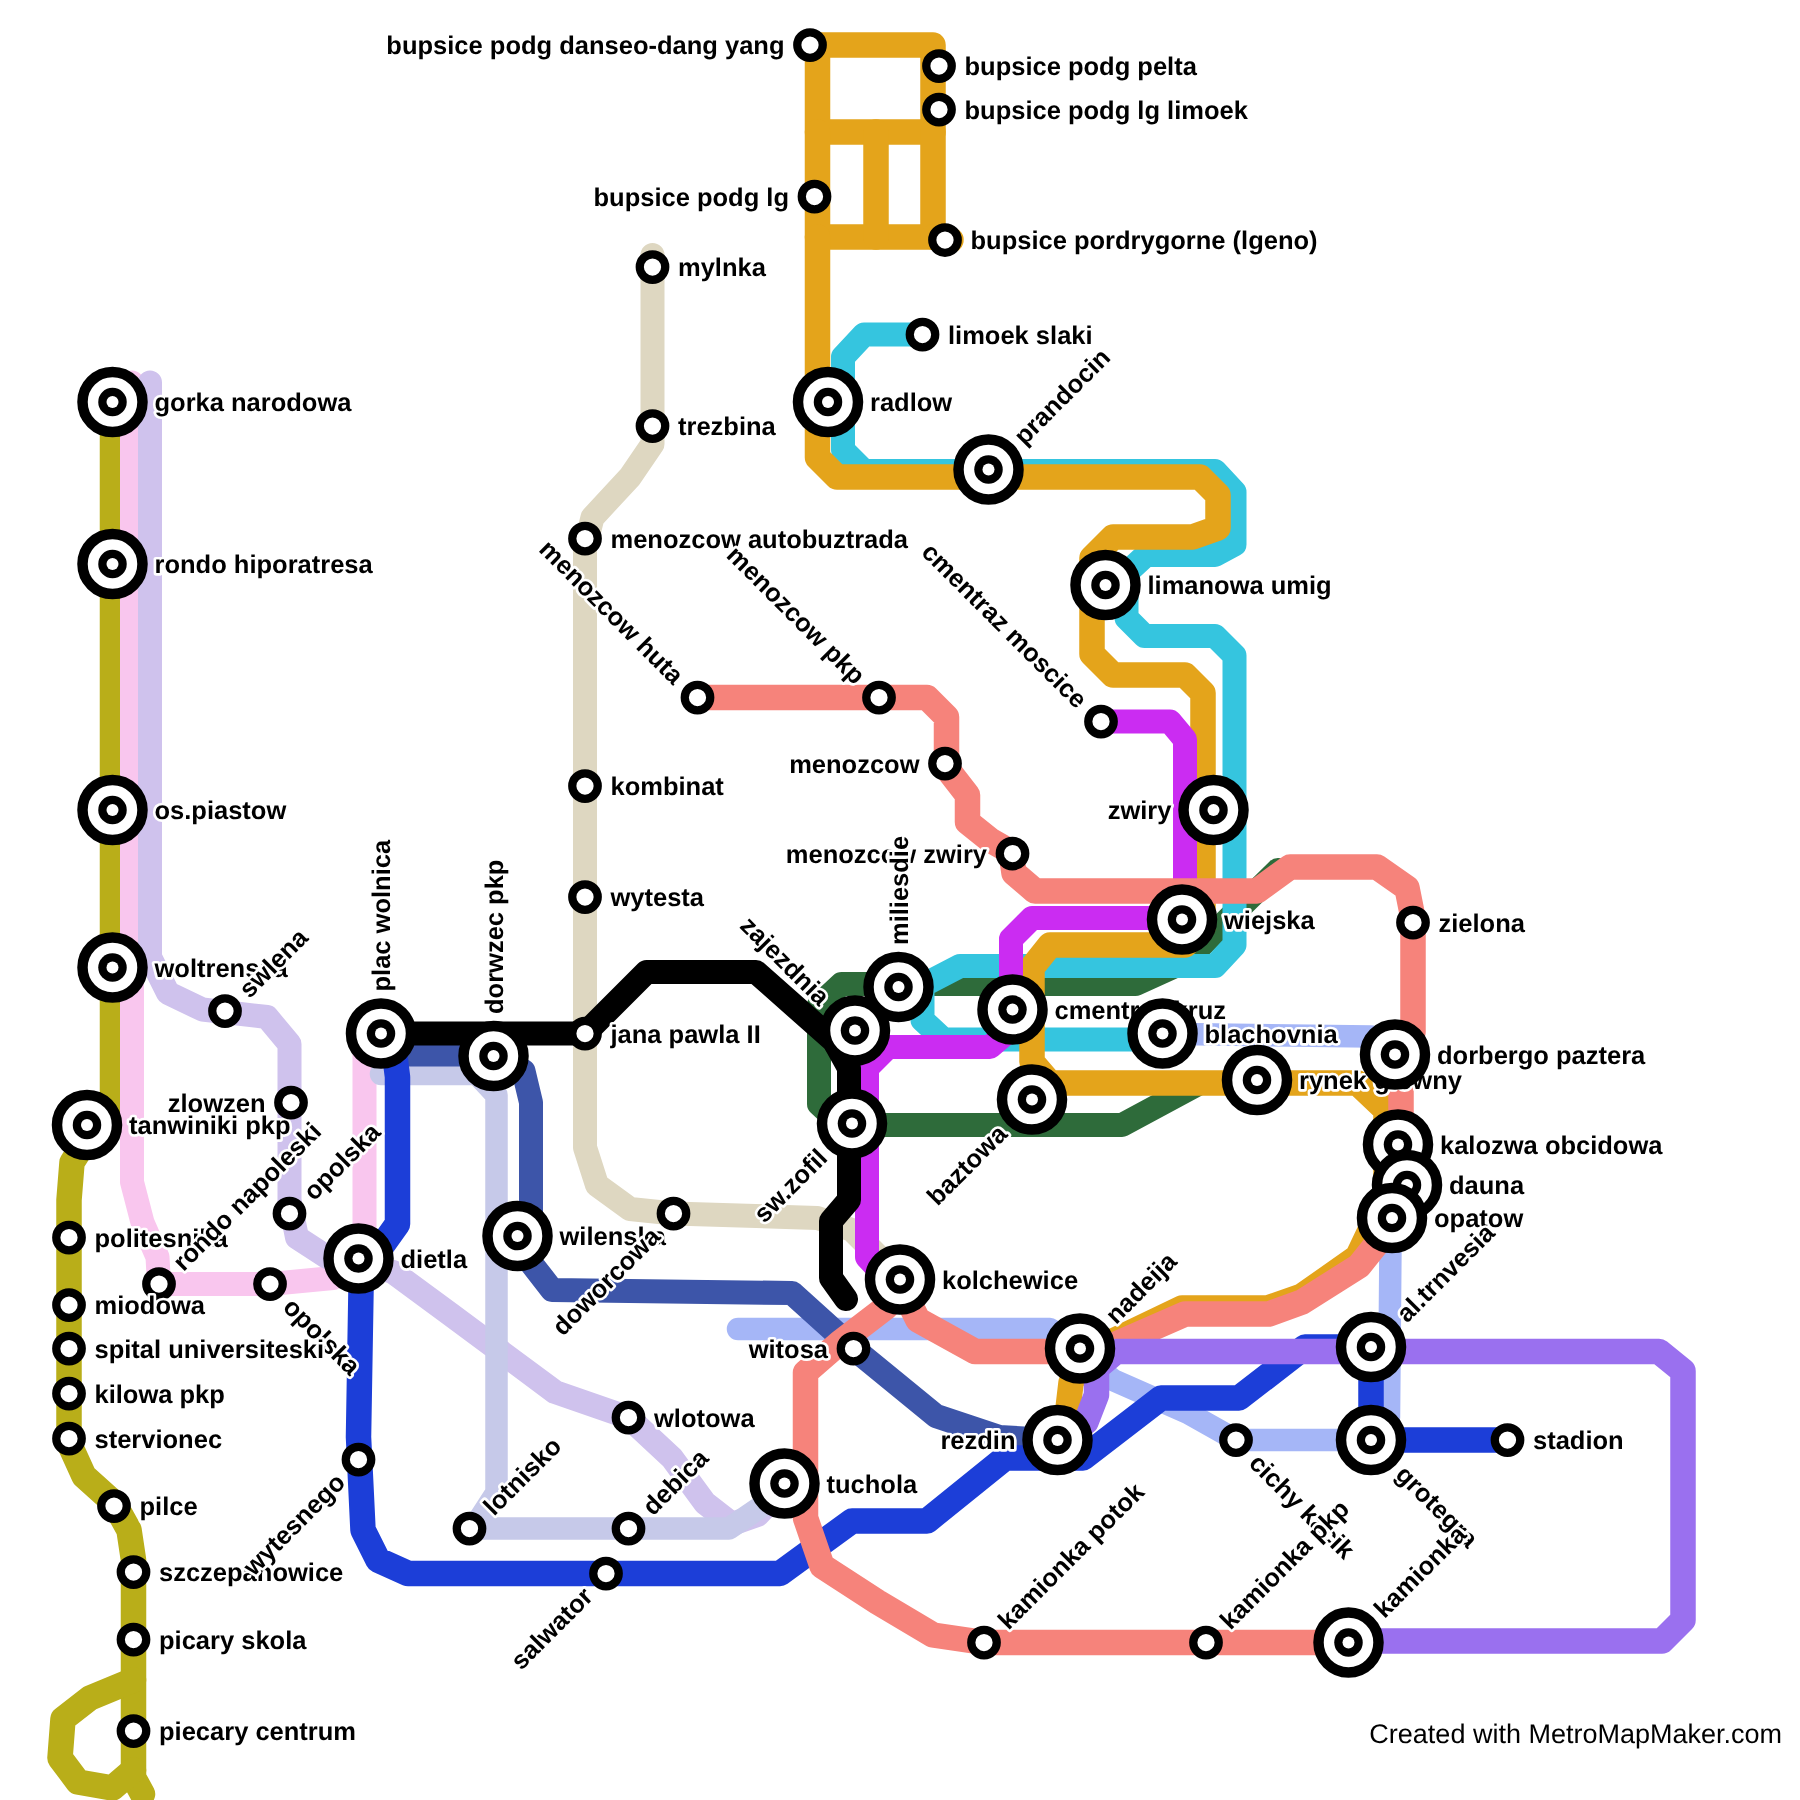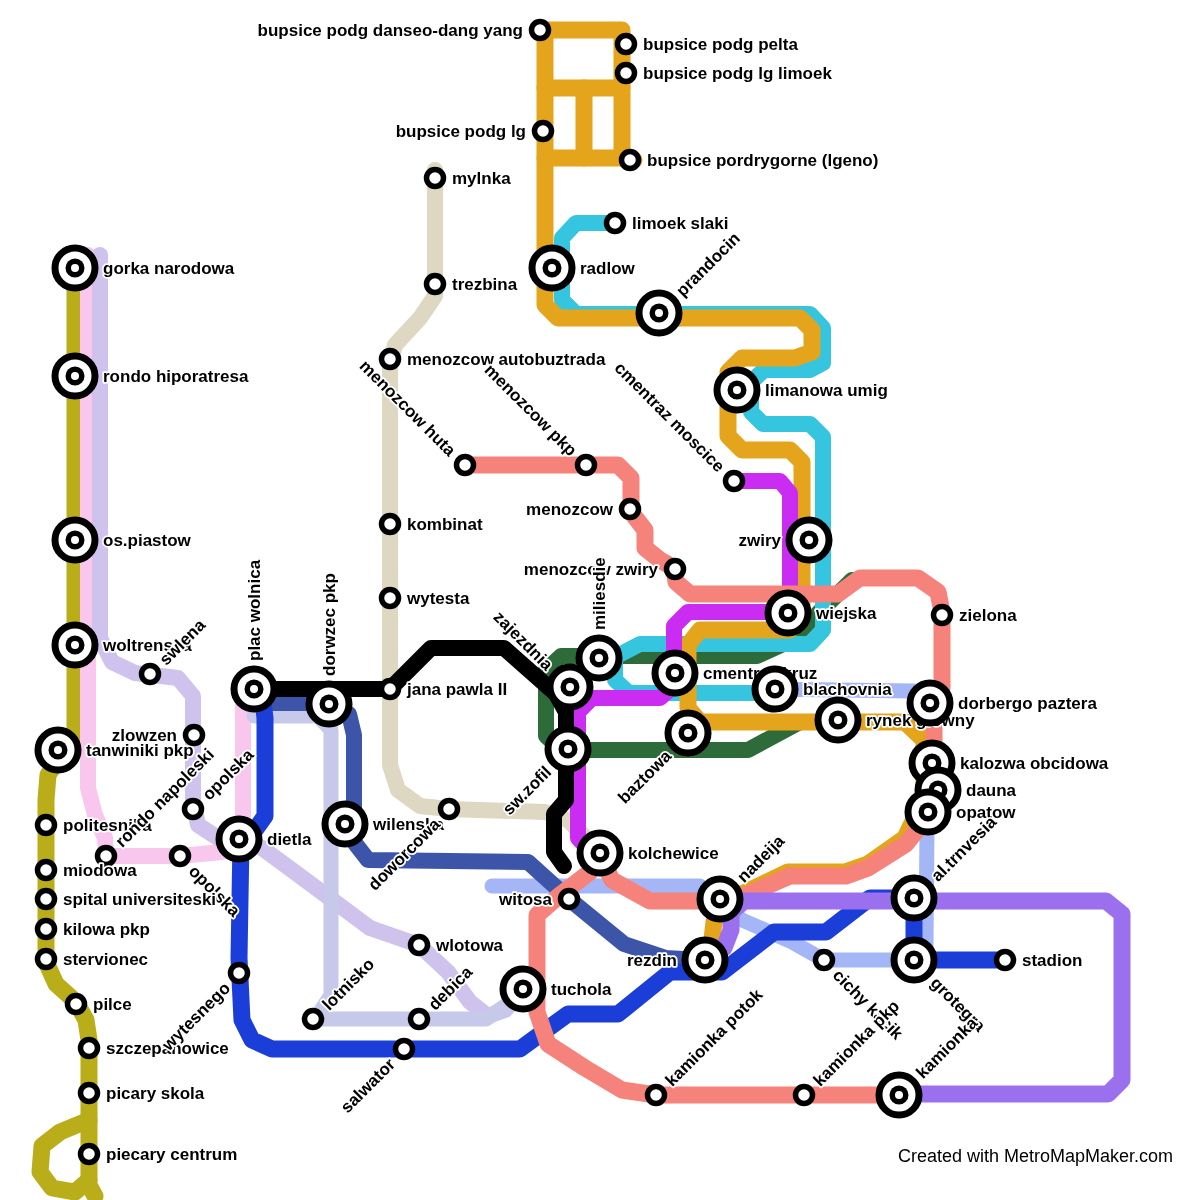--- a/index.html
+++ b/index.html
@@ -1,19 +1,19 @@
 <!DOCTYPE html>
 <html><head>
 <meta charset="utf-8">
 <style>
   html,body{margin:0;padding:0;background:#ffffff;}
   #stage{position:relative;width:1200px;height:1200px;background:#fff;overflow:hidden;
          font-family:"Liberation Sans",sans-serif;}
   svg{position:absolute;left:0;top:0;}
-  .credit{position:absolute;right:27px;top:1146px;font-size:18px;color:#000;
+  .credit{position:absolute;right:12px;top:1146px;font-size:18px;color:#000;
           font-family:"Liberation Sans",sans-serif;}
   text.stlbl{font-family:"Liberation Sans",sans-serif;font-weight:bold;font-size:17px;
              fill:#000;paint-order:stroke;stroke:#ffffff;stroke-width:3.5px;
              stroke-linejoin:round;}
 </style>
 </head>
 <body>
 
 <div id="stage">
   <svg id="map-svg" width="1200" height="1200" viewBox="0 0 1200 1200">

